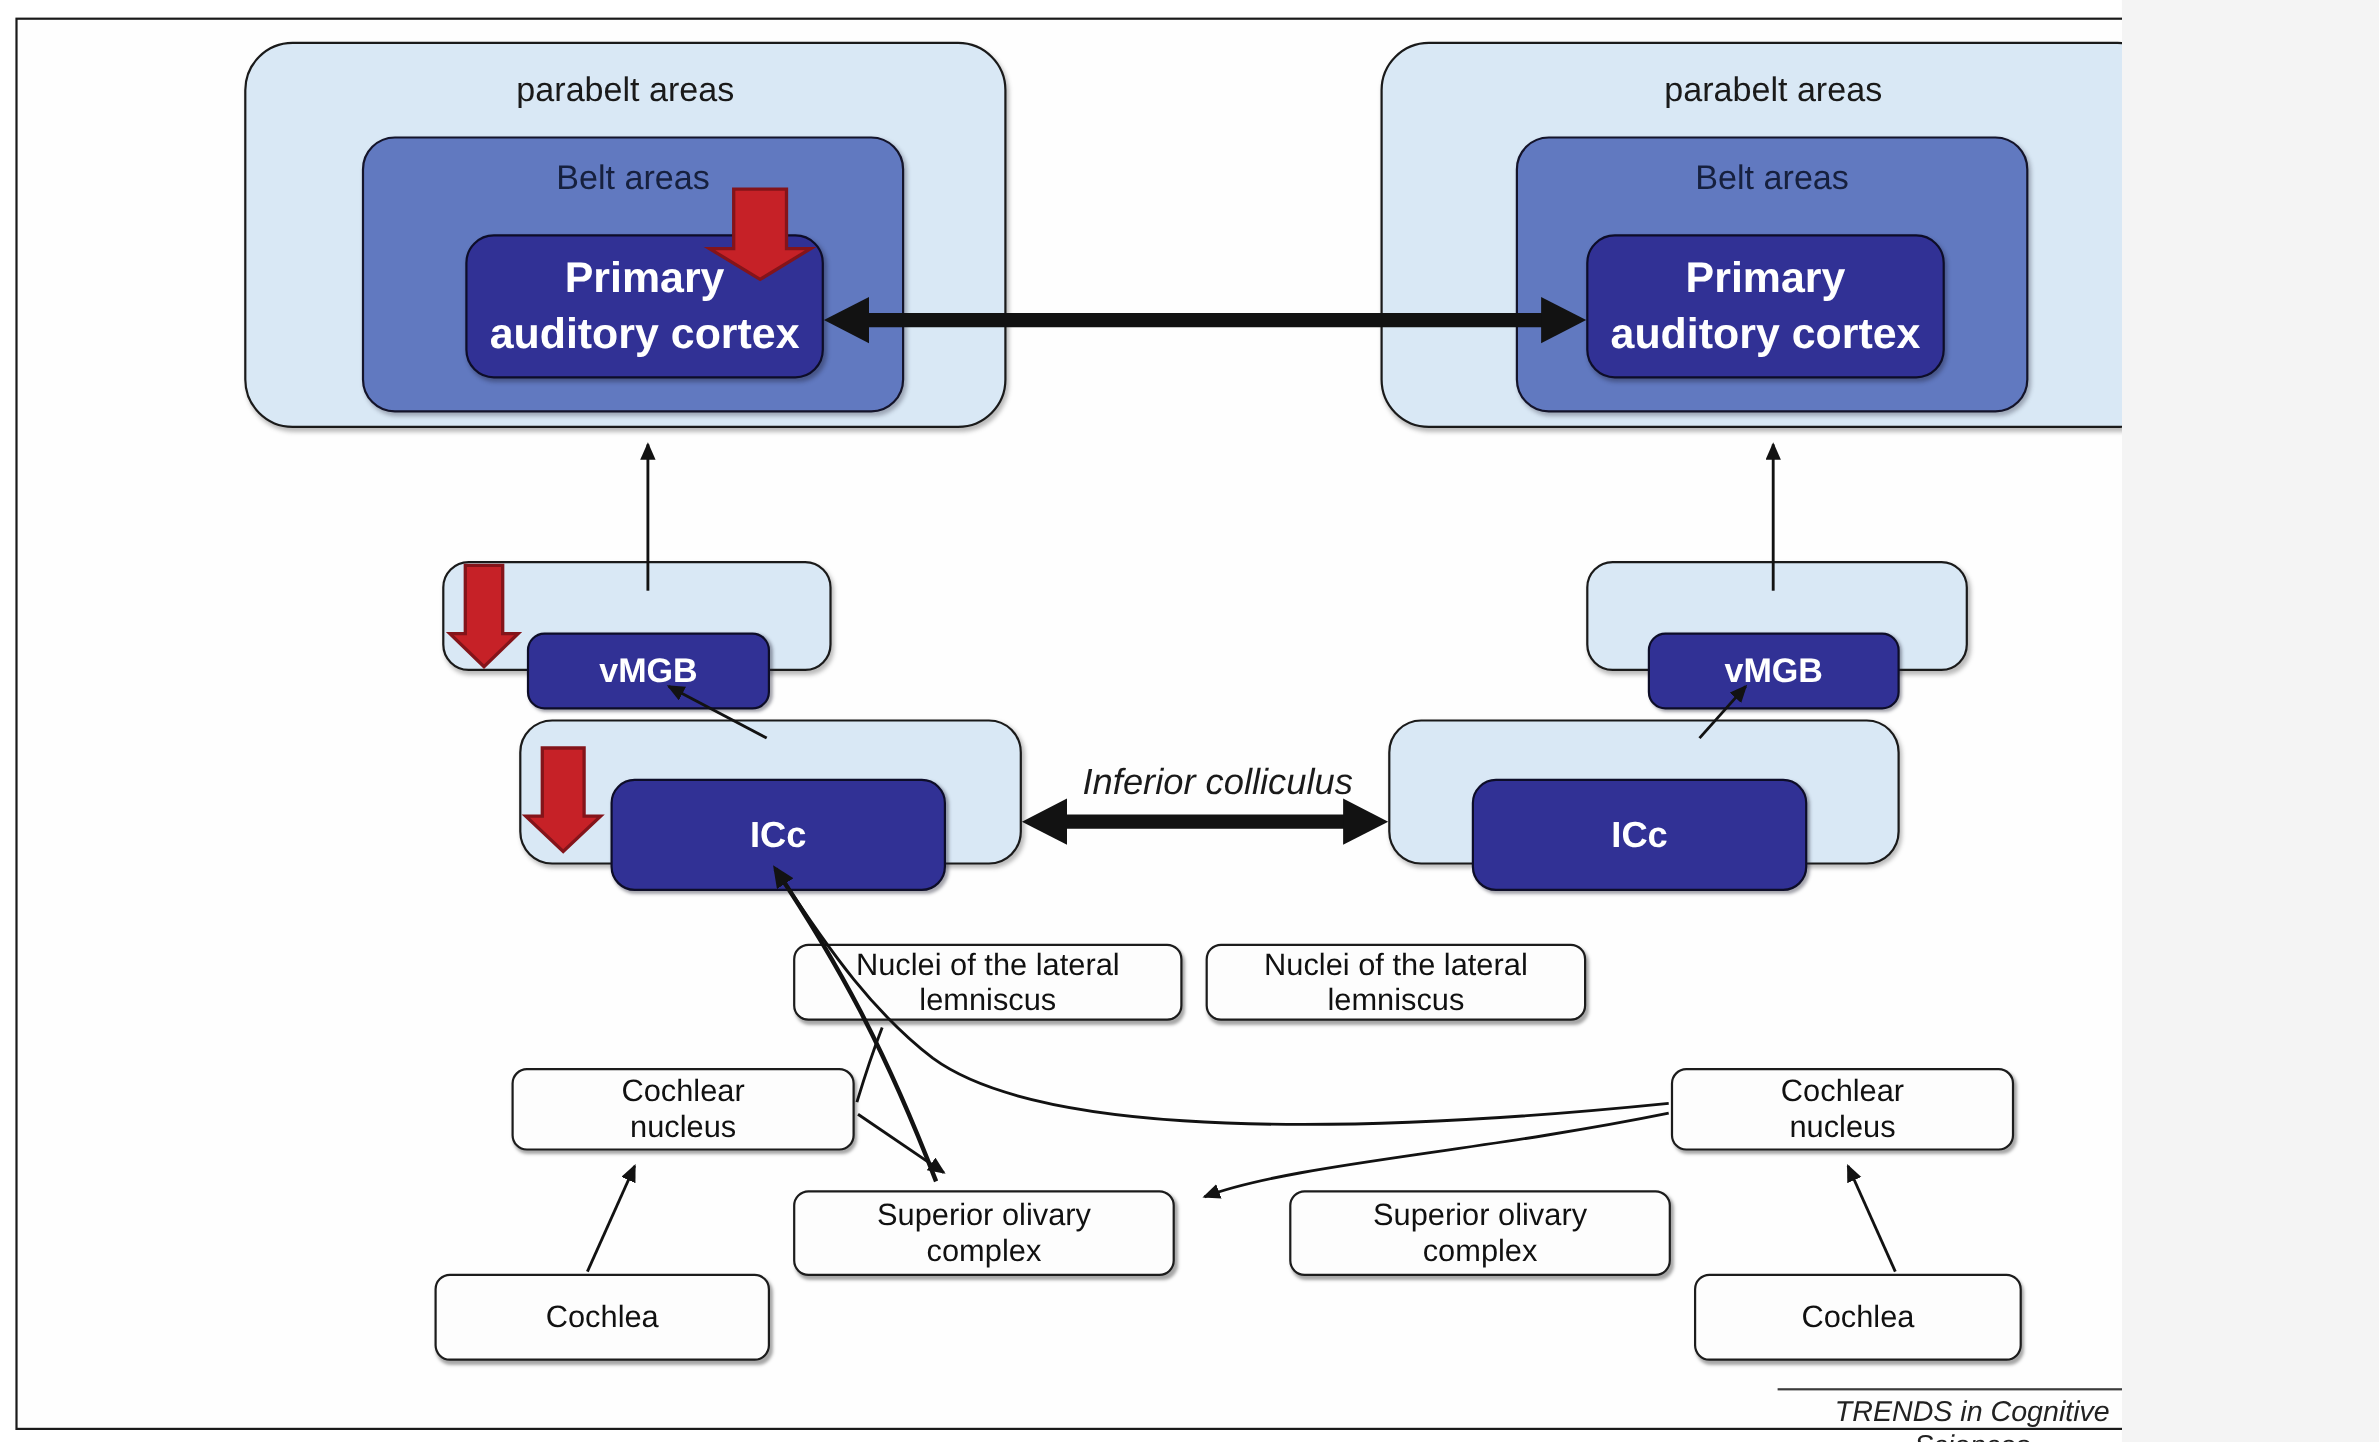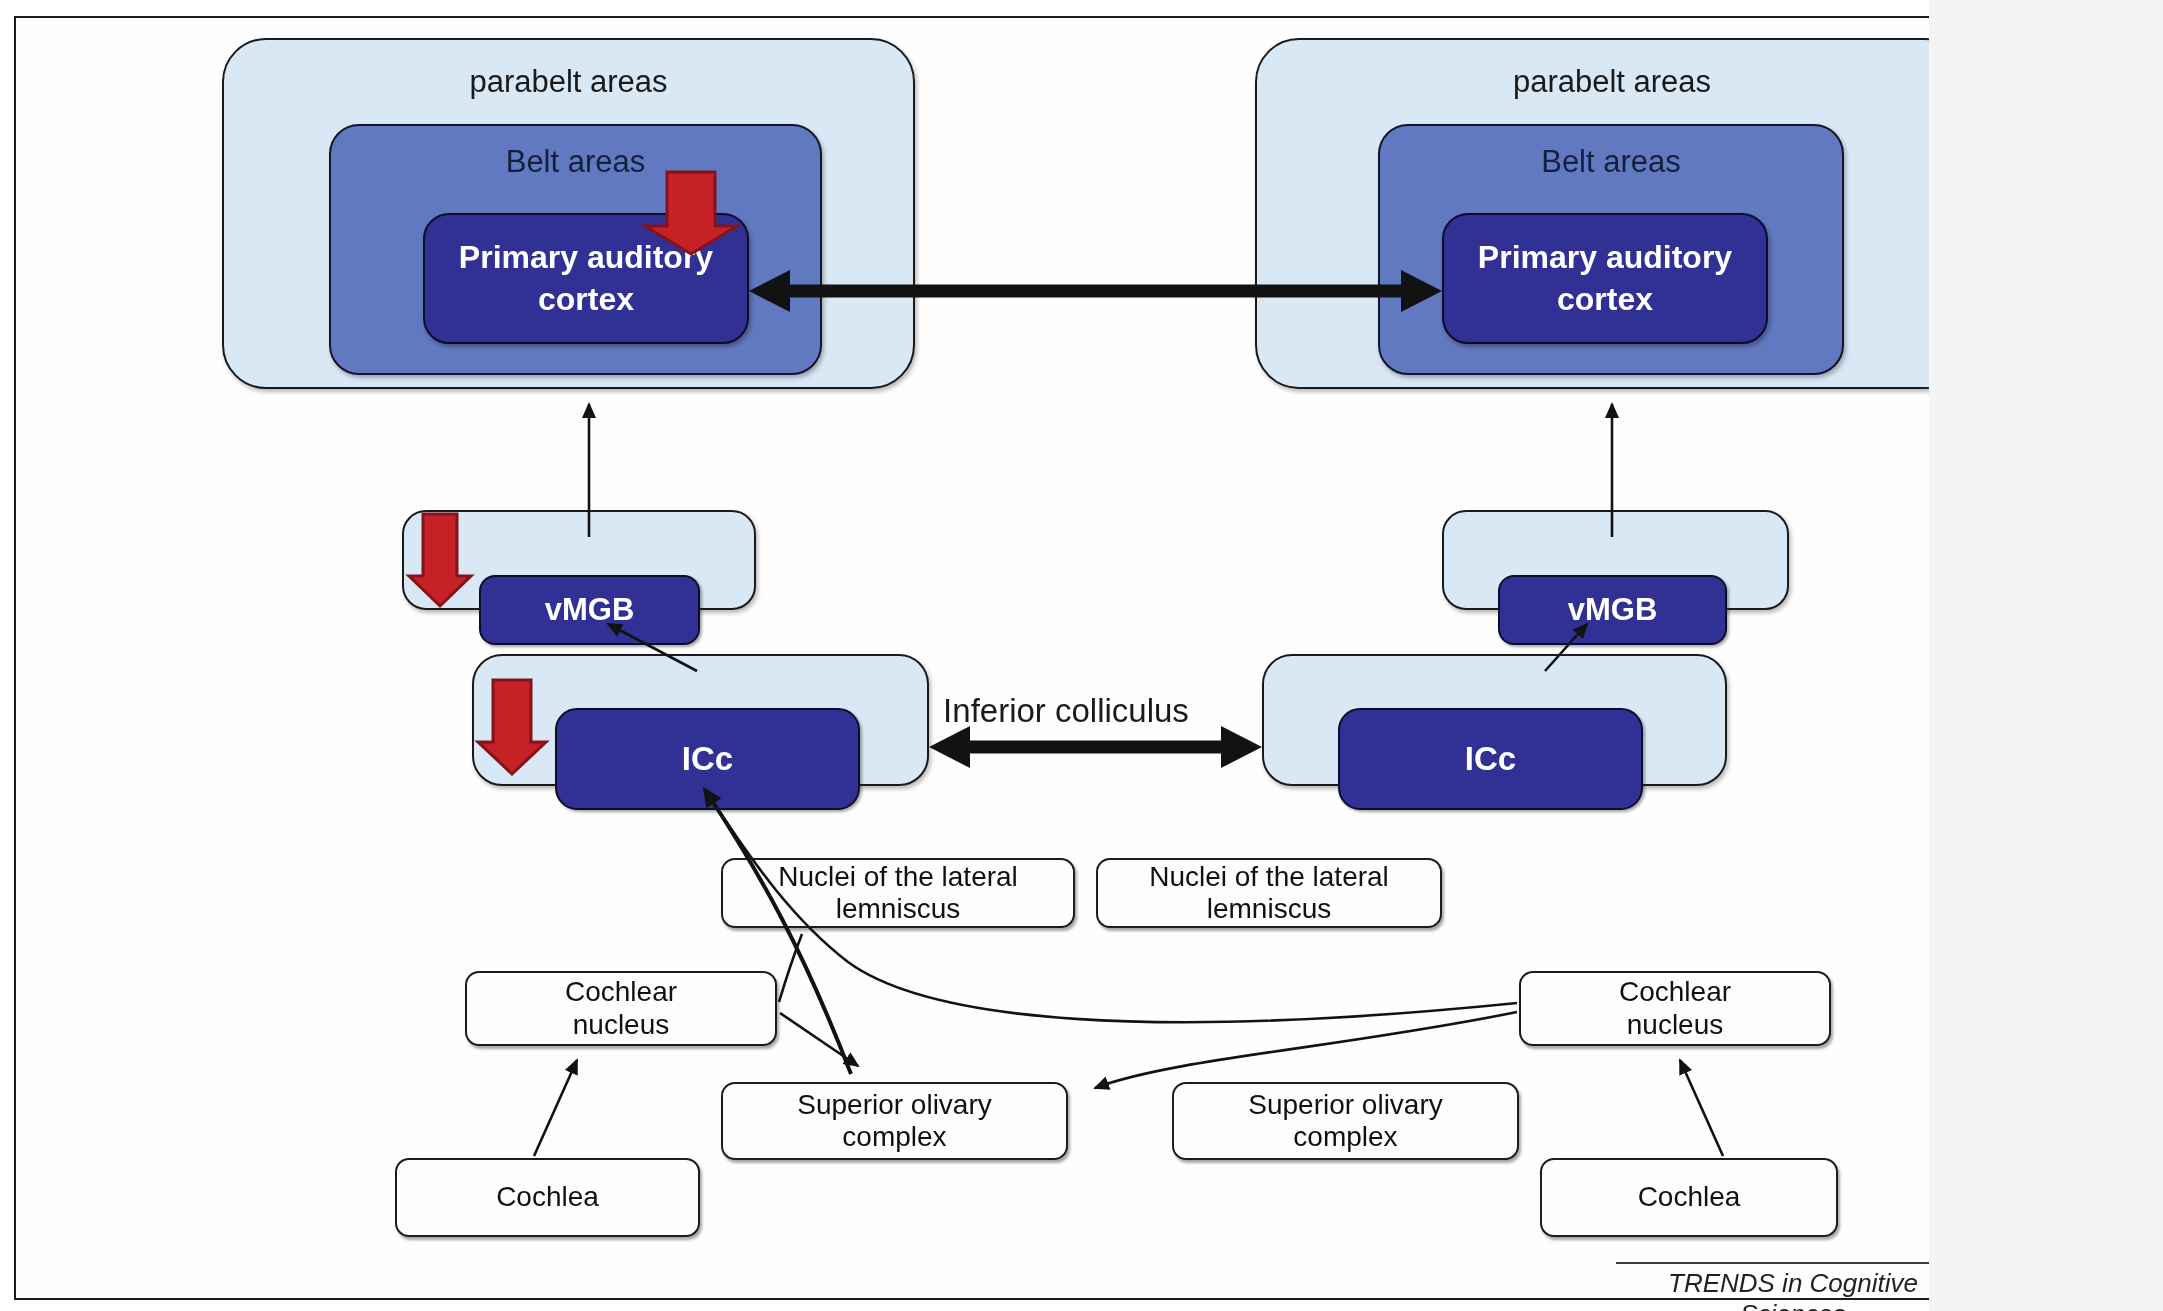--- a/index.html
+++ b/index.html
@@ -23,21 +23,21 @@
   .lightbox{background:var(--light-container-fill);border:2px solid #1a1a1a;border-radius:26px;
             box-shadow:2px 3px 4px rgba(60,60,60,.35);}
   .inner{background:var(--core-fill);border:2px solid #0d0d28;border-radius:16px;
          box-shadow:2px 2px 3px rgba(30,30,50,.4);display:flex;align-items:center;justify-content:center;margin-top:38px;}
   .whitebox{background:var(--white-box-fill);border:2px solid #1c1c1c;border-radius:14px;
             box-shadow:2px 3px 3px rgba(0,0,0,.35);display:flex;align-items:center;justify-content:center;
             font-size:28px;line-height:1.15;color:#111;text-align:center;}
   .toplabel{position:absolute;left:0;right:0;text-align:center;font-size:31px;color:var(--text-dark);}
   .beltlabel{color:var(--text-navy);}
   .whitetext{color:var(--text-light);font-weight:bold;text-align:center;}
-  .pactext{font-size:32px;line-height:1.3;max-width:290px;}
+  .pactext{font-size:39px;line-height:1.3;max-width:290px;}
   .vmgbtext{font-size:31px;}
   .icctext{font-size:33px;}
   .floatlabel{position:absolute;text-align:center;font-size:33px;color:var(--text-dark);}
   .w2{display:inline-block;}
   .credit-rule{position:absolute;border-top:2px solid #3c3c3c;}
   .credit{position:absolute;font-size:26px;font-style:italic;color:#222;text-align:center;}
   svg.overlay{position:absolute;left:0;top:0;width:2163px;height:1311px;pointer-events:none;}
   .thin{stroke:var(--line-black);stroke-width:2.6;fill:none;}
   .thick{stroke:var(--line-black);stroke-width:4;fill:none;}
   .fat{stroke:var(--line-black);stroke-width:13;fill:none;}
@@ -76,21 +76,21 @@
   </div>
   <div class="box lightbox" style="left:1442px;top:510px;width:347px;height:100px;border-radius:24px;"></div>
   <div class="box inner" style="left:1498px;top:537px;width:229px;height:70px;">
     <div class="whitetext vmgbtext">vMGB</div>
   </div>
 
   <div class="box lightbox" style="left:472px;top:654px;width:457px;height:132px;border-radius:30px;"></div>
   <div class="box inner" style="left:555px;top:670px;width:305px;height:102px;border-radius:22px;">
     <div class="whitetext icctext">ICc</div>
   </div>
-  <div class="floatlabel" style="left:866px;top:692px;width:400px;">Inferior colliculus</div>
+  <div class="floatlabel" style="left:907px;top:692px;width:400px;font-style:italic;">Inferior colliculus</div>
   <div class="box lightbox" style="left:1262px;top:654px;width:465px;height:132px;border-radius:30px;"></div>
   <div class="box inner" style="left:1338px;top:670px;width:305px;height:102px;border-radius:22px;">
     <div class="whitetext icctext">ICc</div>
   </div>
 
   <div class="box whitebox" style="left:721px;top:858px;width:354px;height:70px;">
     <span class="w2" style="max-width:240px;">Nuclei of the lateral lemniscus</span>
   </div>
   <div class="box whitebox" style="left:1096px;top:858px;width:346px;height:70px;">
     <span class="w2" style="max-width:240px;">Nuclei of the lateral lemniscus</span>

